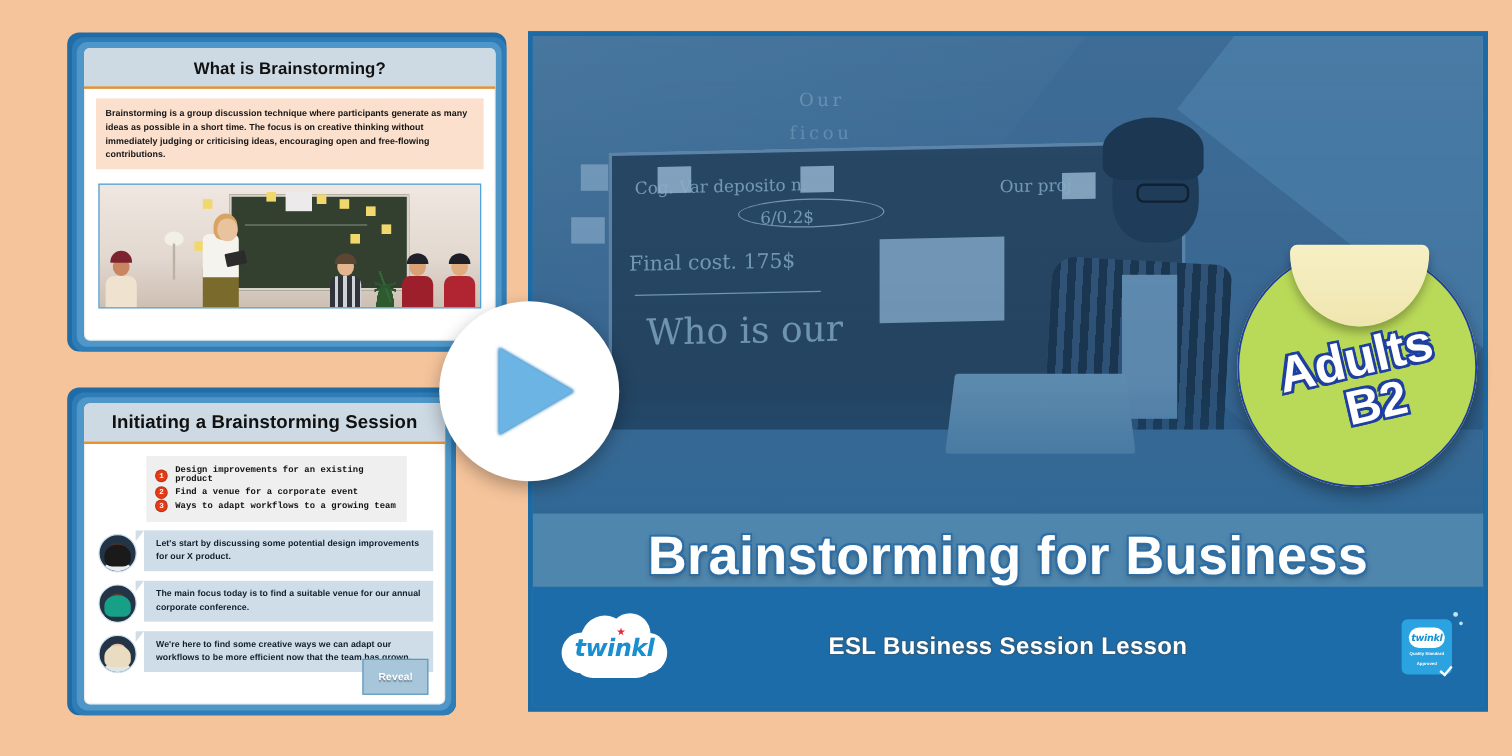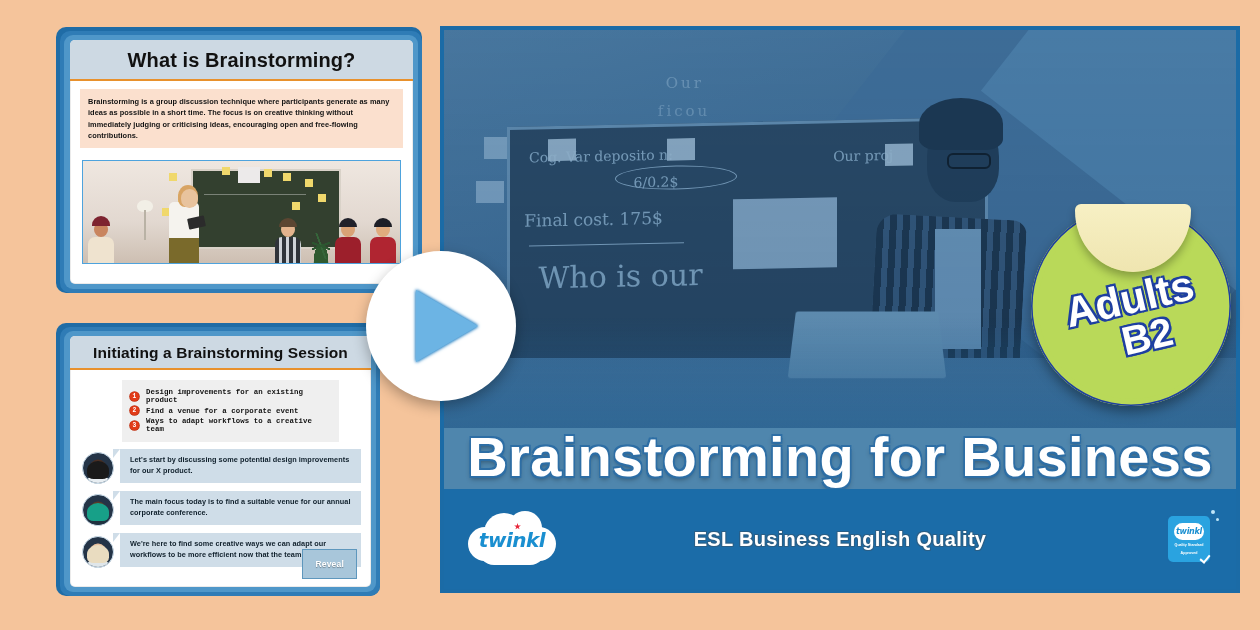--- a/index.html
+++ b/index.html
@@ -23,21 +23,21 @@
     background:#cdd9e3;
     border-bottom:2px solid #e8912d;
     text-align:center;
     color:#111;
     font-weight:bold;
     letter-spacing:.1px;
   }
 
   
   #slide1{left:56px;top:27px;width:366px;height:266px;}
-  #slide1 .slide-title-bar{font-size:20px;padding:9px 6px 7px;}
+  #slide1 .slide-title-bar{font-size:14px;padding:9px 6px 7px;}
   .s1-body{padding:8px 10px 16px;}
   .s1-para{
     background:#fbe0ce;
     color:#141414;
     font-size:7.4px;
     line-height:1.52;
     font-weight:bold;
     padding:7px 8px;
     letter-spacing:.05px;
   }
@@ -127,21 +127,21 @@
   .p-plant{position:absolute;left:79%;bottom:70px;width:70px;height:80px;}
   .p-plant i{position:absolute;left:50%;bottom:12px;width:4px;height:62px;background:#1f3b4f;transform-origin:bottom center;border-radius:3px;}
   .p-pot{position:absolute;left:50%;bottom:0;transform:translateX(-50%);width:34px;height:22px;background:#1d394d;clip-path:polygon(8% 0,92% 0,80% 100%,20% 100%);}
   .p-desk{position:absolute;left:0;right:0;bottom:0;height:70px;background:linear-gradient(180deg,#6899bb,#7ba9c8);}
   .p-laptop{position:absolute;left:44%;bottom:50px;width:150px;height:70px;background:#9ec2d8;transform:perspective(200px) rotateX(18deg);border-radius:3px;}
   .p-overlay{position:absolute;inset:0;background:linear-gradient(180deg,rgba(42,106,156,.42),rgba(42,106,156,.52));mix-blend-mode:multiply;}
   .p-fade{position:absolute;left:0;right:0;bottom:0;height:110px;background:linear-gradient(180deg,rgba(31,92,140,0),rgba(31,92,140,.55));}
 
   .main-title{
     position:absolute;left:0;right:0;bottom:100px;text-align:center;
-    font-size:56px;font-weight:bold;color:#ffffff;letter-spacing:.3px;
+    font-size:45px;font-weight:bold;color:#ffffff;letter-spacing:.3px;
     text-shadow:-1.6px -1.6px 0 #2d6ea5, 1.6px -1.6px 0 #2d6ea5, -1.6px 1.6px 0 #2d6ea5, 1.6px 1.6px 0 #2d6ea5, 0 3px 5px rgba(0,0,0,.35);
   }
   .footer-bar{
     position:absolute;left:0;right:0;bottom:0;height:100px;background:#1b6ca8;
     display:flex;align-items:center;justify-content:center;
   }
   .footer-sub{
     color:#fff;font-size:20px;font-weight:bold;letter-spacing:.3px;
     text-shadow:-1px -1px 0 #2b5f86,1px -1px 0 #2b5f86,-1px 1px 0 #2b5f86,1px 1px 0 #2b5f86;
   }
@@ -276,21 +276,21 @@
           <div class="b-row">
             <span class="b-num">1</span>
             <span class="b-text">Design improvements for an existing product</span>
           </div>
           <div class="b-row">
             <span class="b-num">2</span>
             <span class="b-text">Find a venue for a corporate event</span>
           </div>
           <div class="b-row">
             <span class="b-num">3</span>
-            <span class="b-text">Ways to adapt workflows to a creative team</span>
+            <span class="b-text">Ways to adapt workflows to a growing team</span>
           </div>
         </div>
 
         <div class="dlg">
           <div class="ava">
             <div class="shirt" style="background:#e8eef2"></div>
             <div class="face" style="background:#4a2f23"></div>
             <div class="hair" style="background:#1a1a1a"></div>
           </div>
           <div class="bubble">
@@ -388,21 +388,21 @@
       <div class="twinkl-cloud">
         <div class="c" style="left:0;top:16px;width:34px;height:34px;"></div>
         <div class="c" style="left:16px;top:2px;width:40px;height:40px;"></div>
         <div class="c" style="left:40px;top:0px;width:34px;height:34px;"></div>
         <div class="c" style="left:54px;top:16px;width:34px;height:34px;"></div>
         <div class="c" style="left:10px;top:22px;width:68px;height:32px;border-radius:20px;"></div>
         <div class="star"></div>
         <div class="t">twinkl</div>
       </div>
 
-      <div class="footer-sub">ESL Business English Quality</div>
+      <div class="footer-sub">ESL Business Session Lesson</div>
 
       <div class="qsa">
         <div class="sp" style="right:-5px;top:-6px;width:4px;height:4px"></div>
         <div class="sp" style="right:-9px;top:2px;width:3px;height:3px"></div>
         <div class="mini-cloud">
           <span>twinkl</span>
         </div>
         <div class="qtxt">Quality Standard</div>
         <div class="qtxt">Approved</div>
         <div class="tick"></div>

